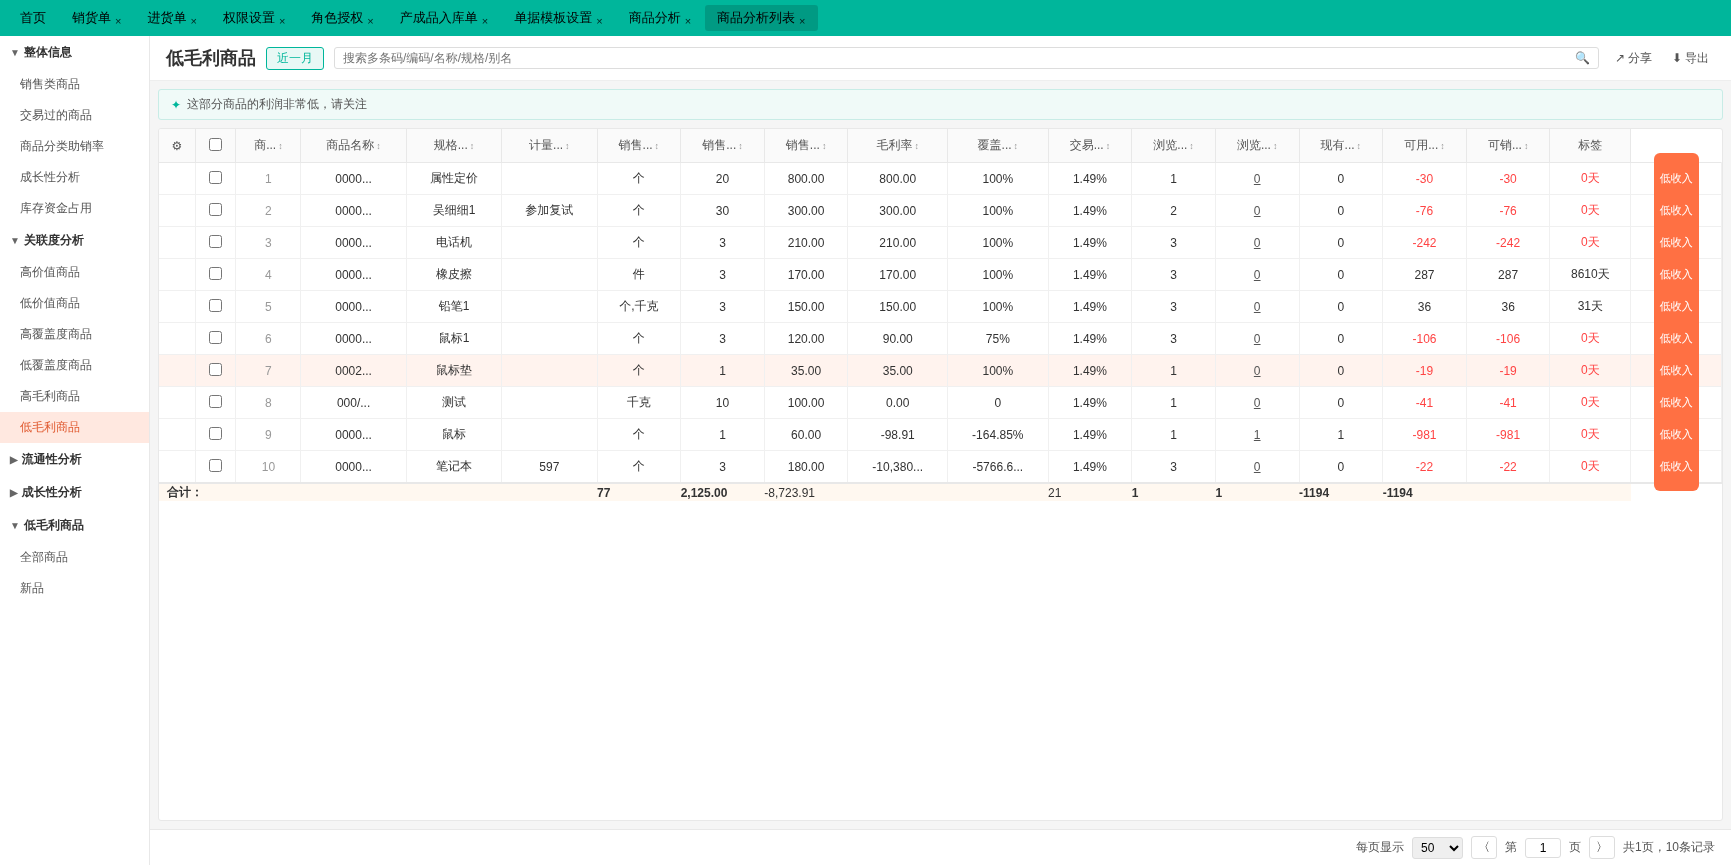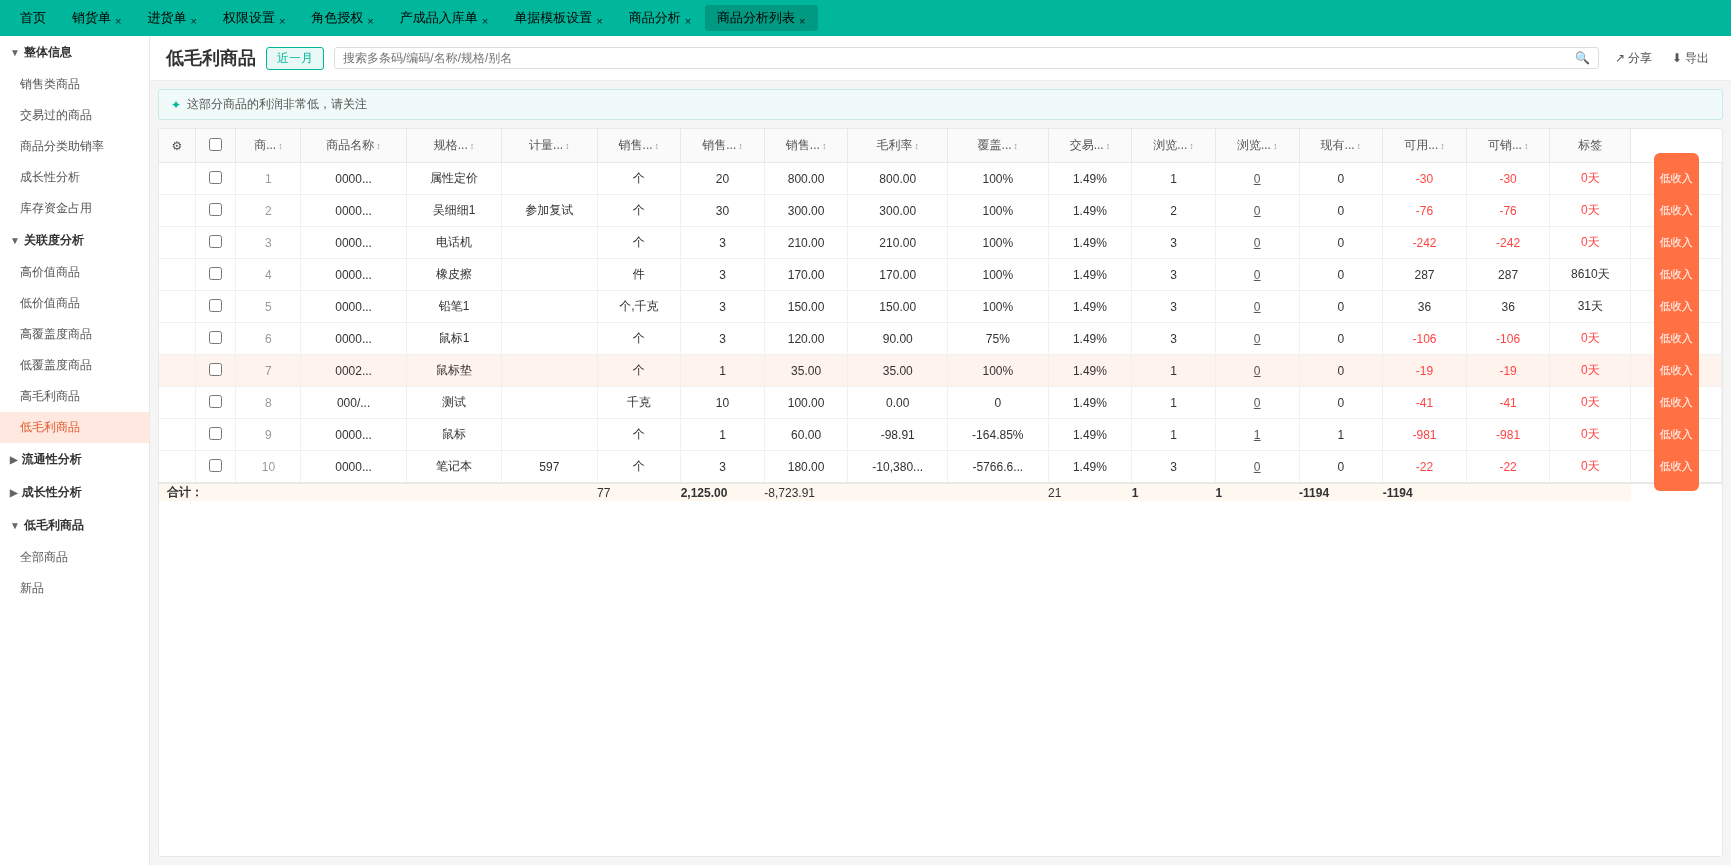--- a/index.html
+++ b/index.html
@@ -579,31 +579,45 @@
     <td><span class="tag-badge">低收入</span></td>
   </tr>
           </tbody>
         <tfoot>
           <tr class="table-footer">
             <td colspan="2" style="text-align:left; padding-left:8px; background:#fff8f0; font-weight:bold;">合计：</td>
             <td style="background:#fff8f0;"></td>
             <td style="background:#fff8f0;"></td>
             <td style="background:#fff8f0;"></td>
             <td style="background:#fff8f0;"></td>
-            <td style="background:#fff8f0; font-weight:normal;margin-left:30px;">77</td>
+            <td style="background:#fff8f0; font-weight:bold;margin-left:30px;">77</td>
             <td style="background:#fff8f0; font-weight:bold;">2,125.00</td>
             <td style="background:#fff8f0; font-weight:normal;">-8,723.91</td>
             <td style="background:#fff8f0;"></td>
             <td style="background:#fff8f0;"></td>
             <td style="background:#fff8f0; font-weight:normal;">21</td>
             <td style="background:#fff8f0; font-weight:bold;">1</td>
             <td style="background:#fff8f0; font-weight:bold;">1</td>
             <td style="background:#fff8f0; font-weight:bold;">-1194</td>
             <td style="background:#fff8f0; font-weight:bold;">-1194</td>
             <td style="background:#fff8f0;"></td>
             <td style="background:#fff8f0;"></td>
           </tr>
         </tfoot>
       </table>
     </div>
 
+    <div class="pagination-bar">
+      <span>每页显示</span>
+      <select>
+        <option>50</option>
+        <option>20</option>
+        <option>100</option>
+      </select>
+      <button class="page-btn">〈</button>
+      <span>第</span>
+      <input class="page-input" value="1" style="">
+      <span>页</span>
+      <button class="page-btn">〉</button>
+      <span>共1页，10条记录</span>
+    </div>
   </div>
 </div>
 
 </body></html>

